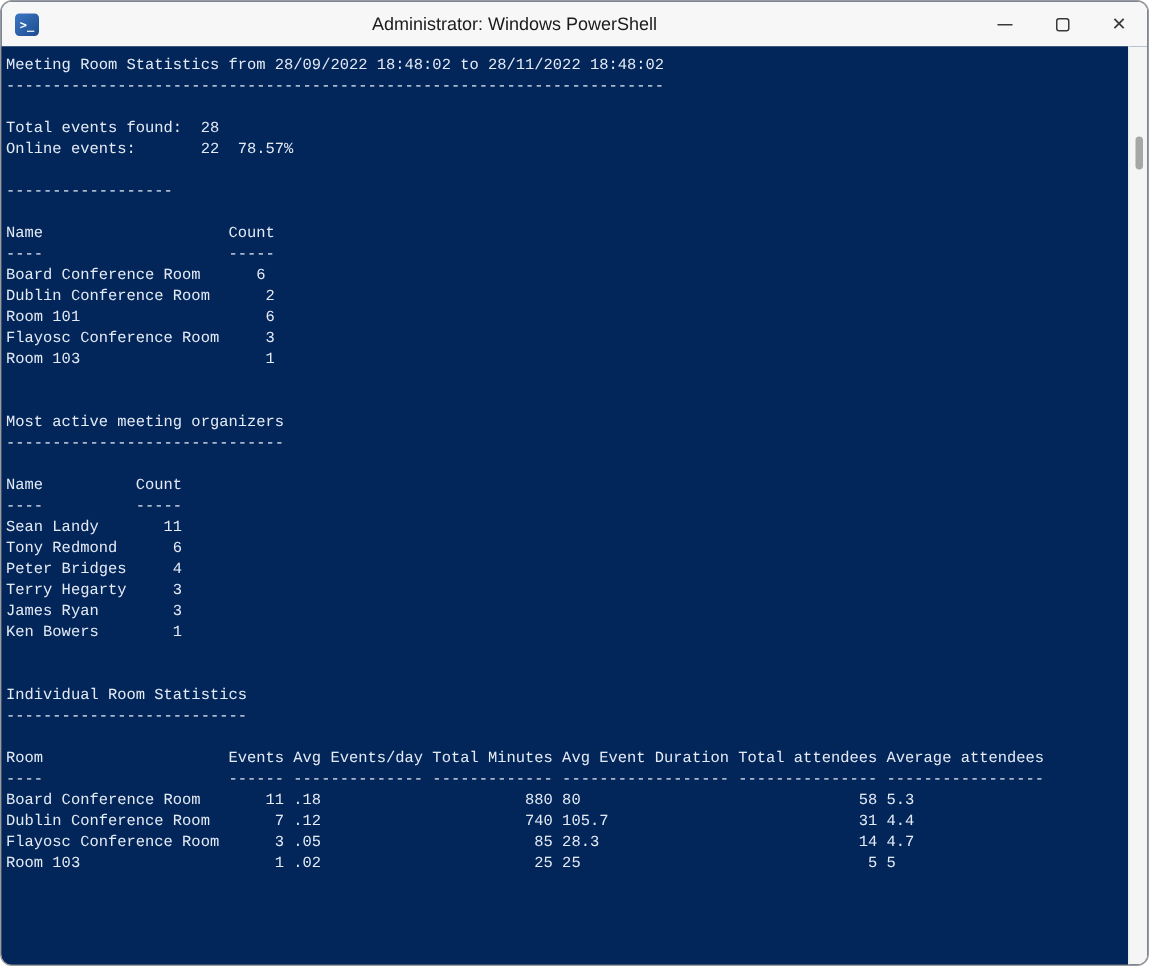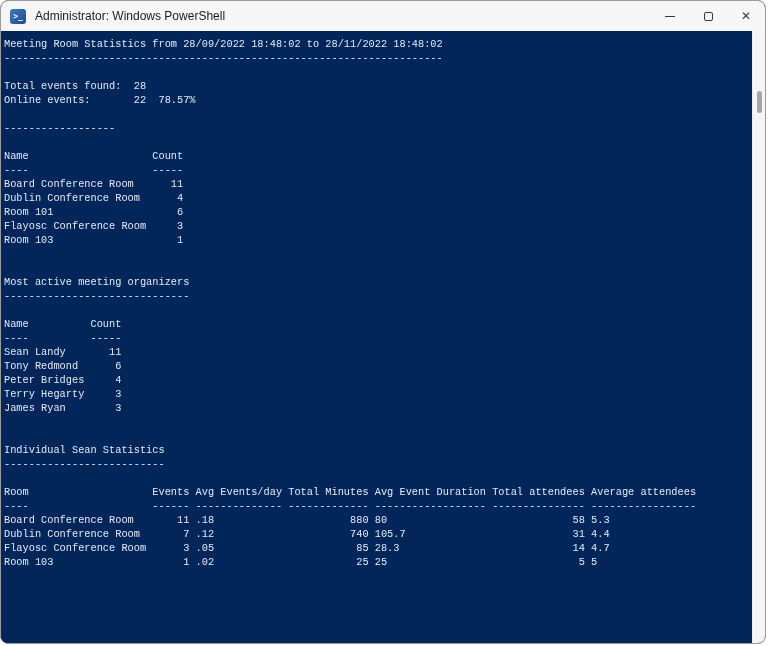--- a/index.html
+++ b/index.html
@@ -43,20 +43,21 @@
     line-height: 15px;
     text-align: center;
     flex: 0 0 auto;
   }
   .titlebar .title {
     margin-left: 9px;
     font-size: 12px;
     color: var(--titlebar-fg, #1B1B1B);
     white-space: nowrap;
     flex: 1 1 auto;
+    text-align: center;
   }
   .controls {
     display: flex;
     height: 100%;
     flex: 0 0 auto;
   }
   .ctrl {
     width: 38px;
     height: 100%;
     display: flex;
@@ -148,40 +149,41 @@
         <div class="cline">Meeting Room Statistics from 28/09/2022 18:48:02 to 28/11/2022 18:48:02</div>
         <div class="cline">-----------------------------------------------------------------------</div>
         <div class="cline"></div>
         <div class="cline">Total events found:  28</div>
         <div class="cline">Online events:       22  78.57%</div>
         <div class="cline"></div>
         <div class="cline">------------------</div>
         <div class="cline"></div>
         <div class="cline">Name                    Count</div>
         <div class="cline">----                    -----</div>
-        <div class="cline">Board Conference Room      11</div>
-        <div class="cline">Dublin Conference Room      4</div>
+        <div class="cline">Board Conference Room      6</div>
+        <div class="cline">Dublin Conference Room      2</div>
         <div class="cline">Room 101                    6</div>
         <div class="cline">Flayosc Conference Room     3</div>
         <div class="cline">Room 103                    1</div>
         <div class="cline"></div>
         <div class="cline"></div>
         <div class="cline">Most active meeting organizers</div>
         <div class="cline">------------------------------</div>
         <div class="cline"></div>
         <div class="cline">Name          Count</div>
         <div class="cline">----          -----</div>
         <div class="cline">Sean Landy       11</div>
         <div class="cline">Tony Redmond      6</div>
         <div class="cline">Peter Bridges     4</div>
         <div class="cline">Terry Hegarty     3</div>
         <div class="cline">James Ryan        3</div>
+        <div class="cline">Ken Bowers        1</div>
         <div class="cline"></div>
         <div class="cline"></div>
-        <div class="cline">Individual Sean Statistics</div>
+        <div class="cline">Individual Room Statistics</div>
         <div class="cline">--------------------------</div>
         <div class="cline"></div>
         <div class="cline">Room                    Events Avg Events/day Total Minutes Avg Event Duration Total attendees Average attendees</div>
         <div class="cline">----                    ------ -------------- ------------- ------------------ --------------- -----------------</div>
         <div class="cline">Board Conference Room       11 .18                      880 80                              58 5.3</div>
         <div class="cline">Dublin Conference Room       7 .12                      740 105.7                           31 4.4</div>
         <div class="cline">Flayosc Conference Room      3 .05                       85 28.3                            14 4.7</div>
         <div class="cline">Room 103                     1 .02                       25 25                               5 5</div>
       </div>
     <div class="scrollbar">

